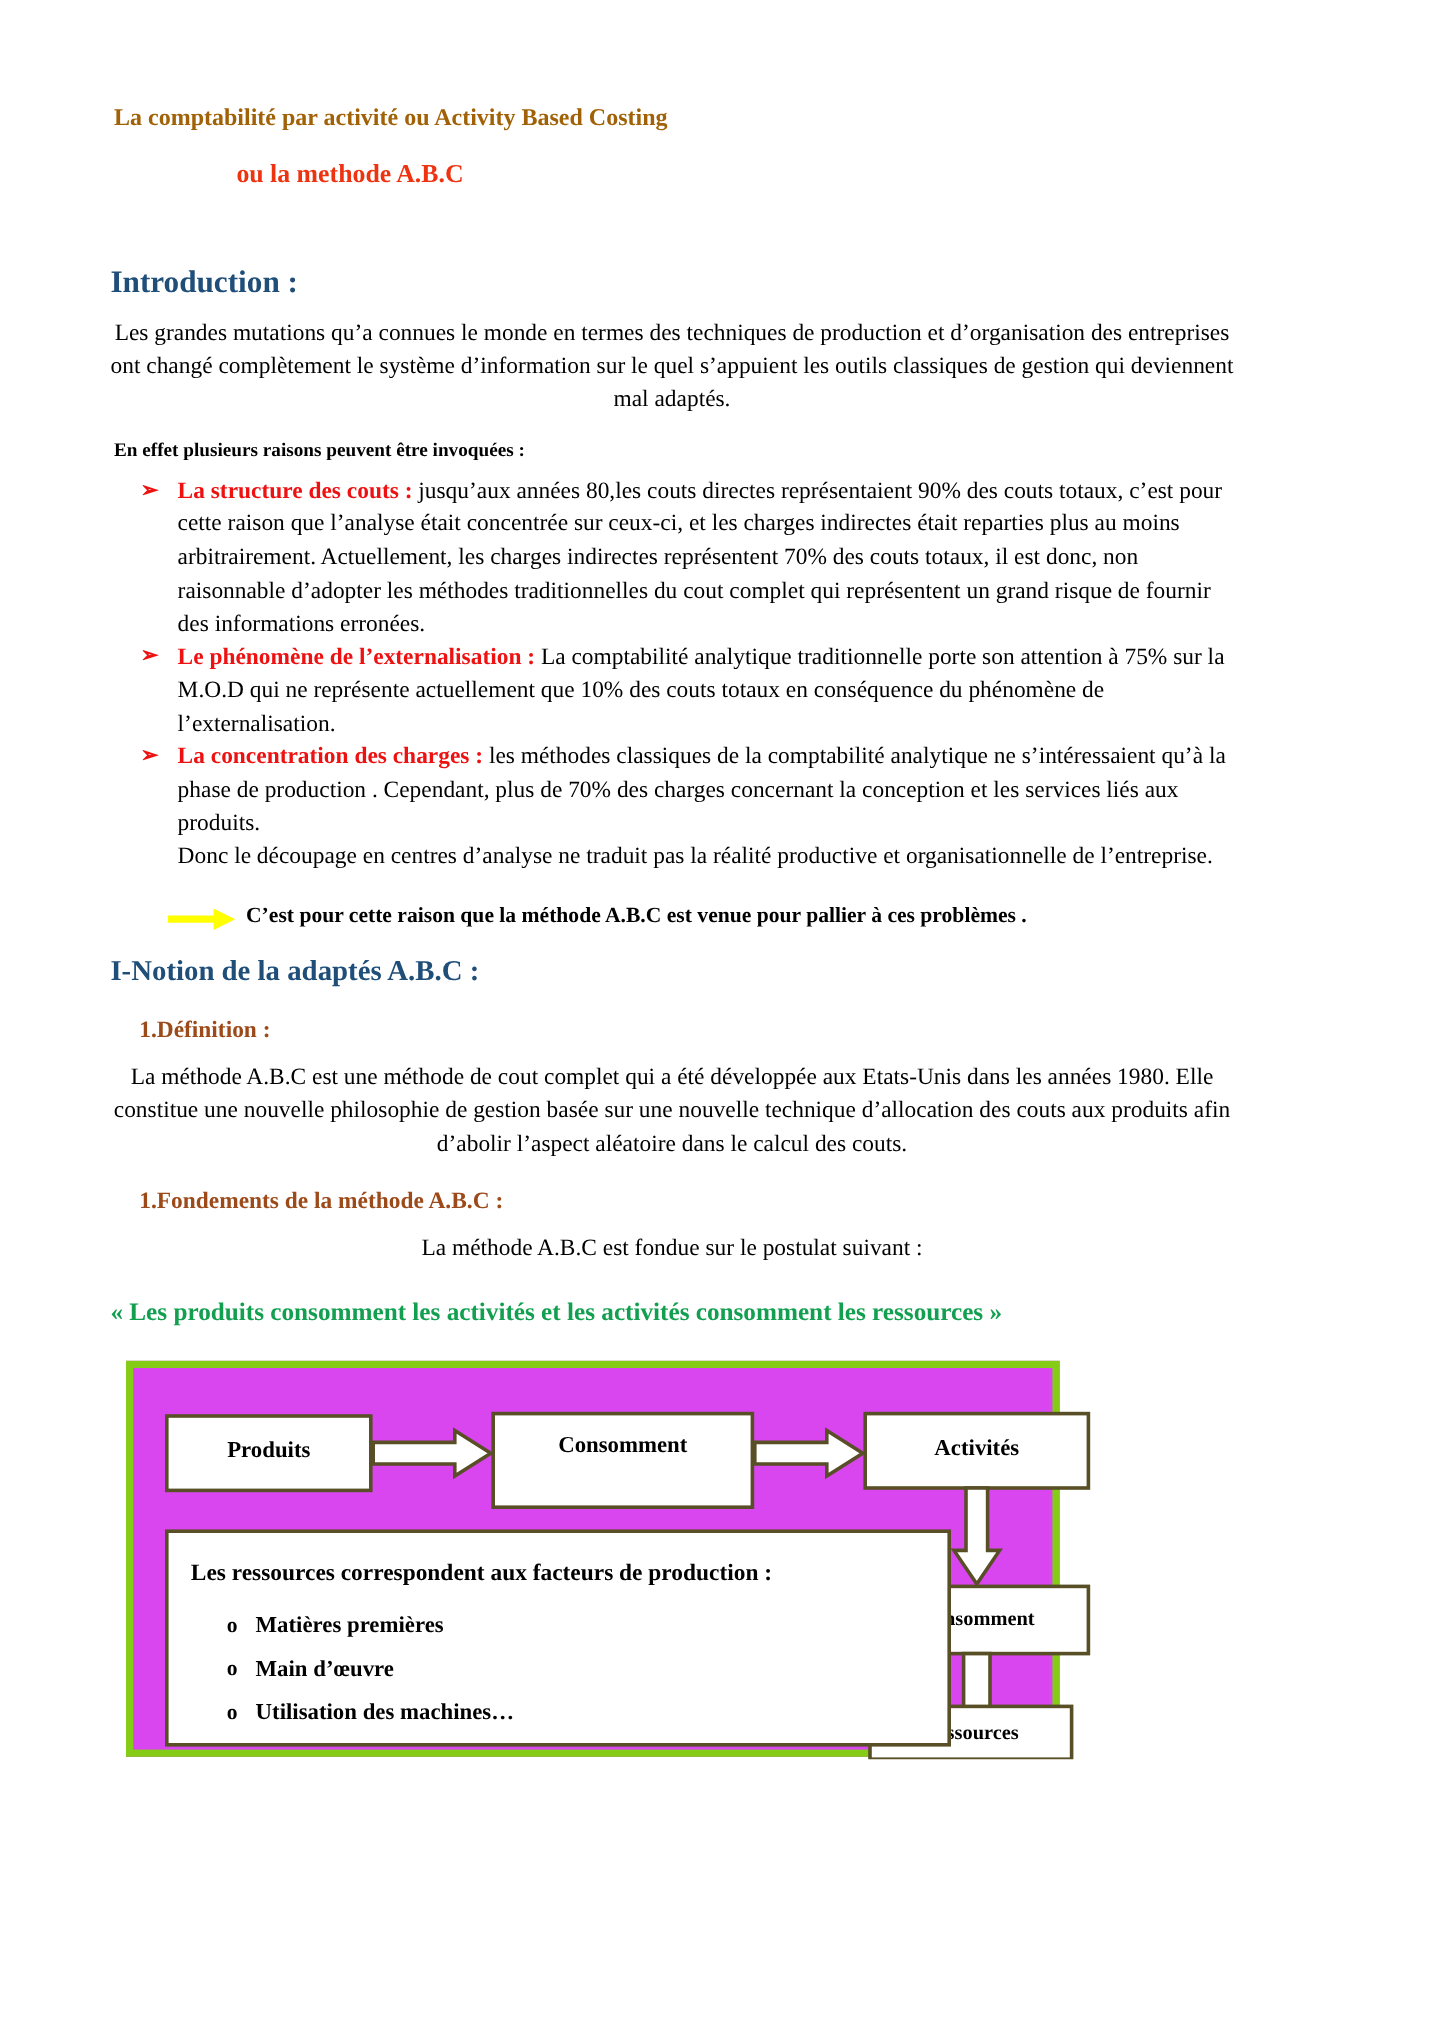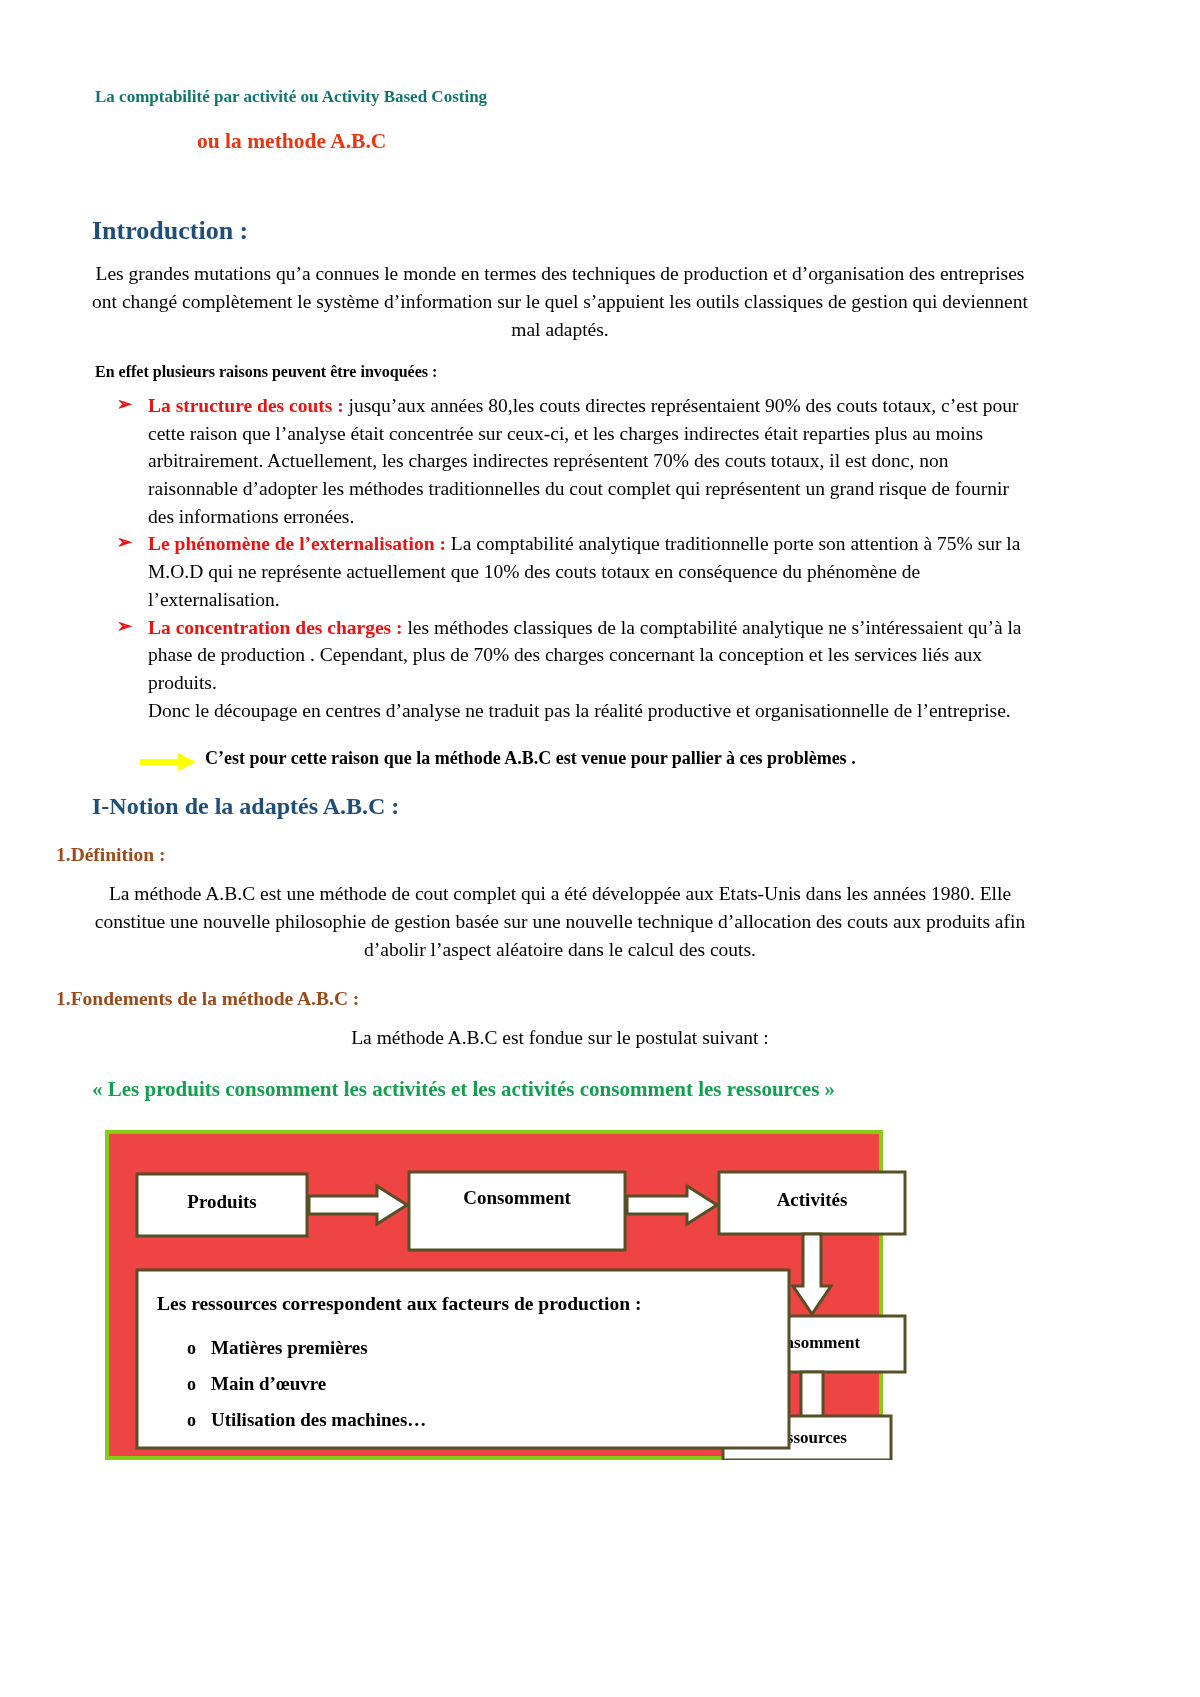--- a/index.html
+++ b/index.html
@@ -18,23 +18,23 @@
   .page {
     position: relative;
     width: 1200px;
     height: 1697px;
     padding: 0;
     box-sizing: border-box;
   }
 
   
   .doc-title {
-    color: #0f766e;
-    font-weight: bold;
-    font-size: 17px;
+    color: #a16207;
+    font-weight: bold;
+    font-size: 20px;
     line-height: 1.25;
     margin: 0;
     padding-top: 86px;
     padding-left: 95px;
   }
   .doc-subtitle {
     color: #ee3311;
     font-weight: bold;
     font-size: 21.5px;
     margin: 0;
@@ -57,21 +57,21 @@
     font-size: 24px;
     margin: 0;
     padding-left: 92px;
     padding-top: 22px;
   }
   .h-brown {
     color: #9c4a1a;
     font-weight: bold;
     font-size: 19.5px;
     margin: 0;
-    padding-left: 56px;
+    padding-left: 116px;
     padding-top: 24px;
   }
   .h-green {
     color: #12a050;
     font-weight: bold;
     font-size: 21px;
     margin: 0;
     padding-left: 92px;
     padding-top: 26px;
   }
@@ -150,22 +150,22 @@
     width: 56px;
     height: 18px;
   }
 
   
   .diagram-wrap {
     margin-top: 28px;
     margin-left: 105px;
     width: 778px;
     height: 330px;
-    border: 4px solid #84cc16;
-    background: #ef4444;
+    border: 6px solid #84cc16;
+    background: #d946ef;
     position: relative;
     box-sizing: border-box;
   }
   .diagram-wrap svg { display: block; }
   .dg-box-text {
     font-family: "Liberation Serif", "DejaVu Serif", serif;
     font-weight: bold;
     fill: #000000;
   }
 </style>

